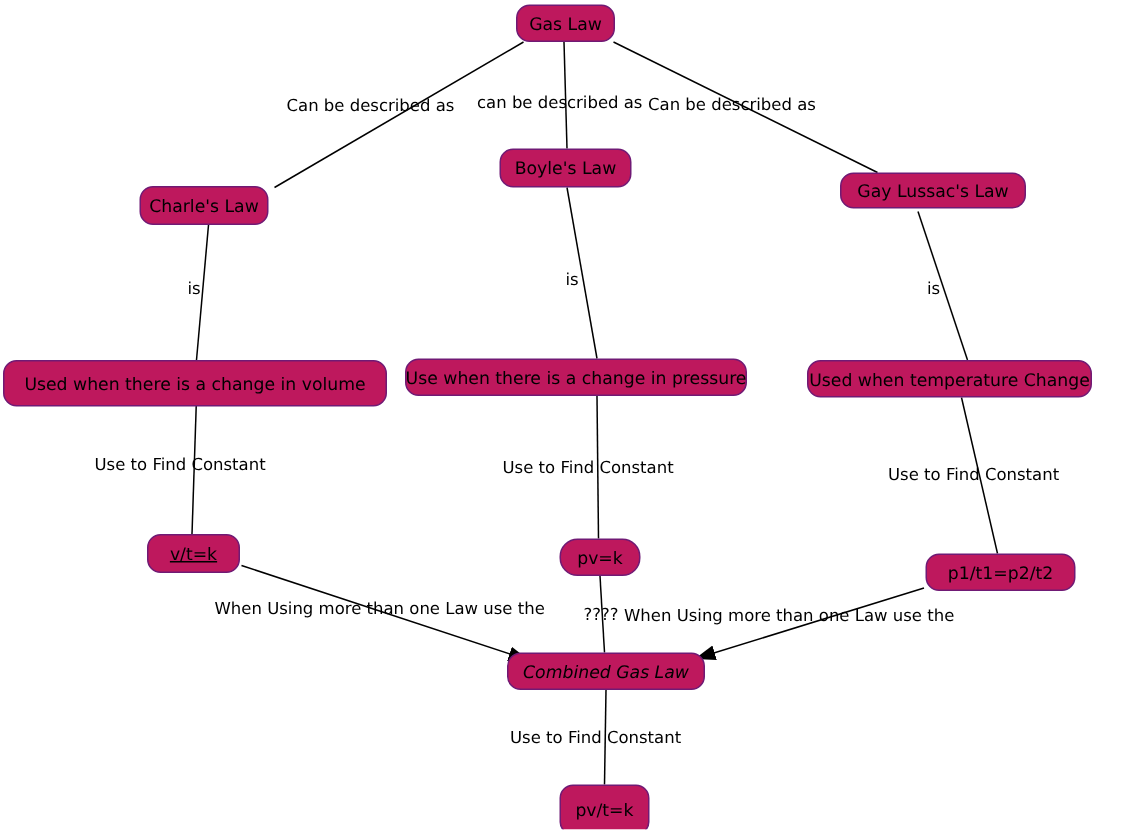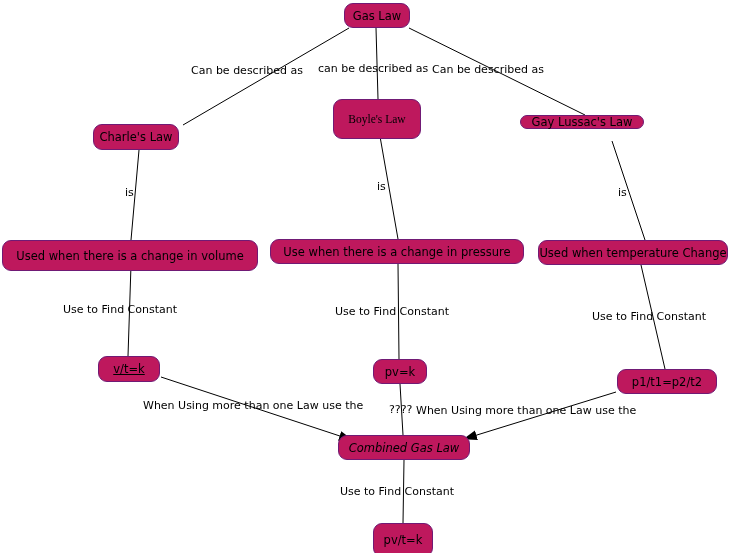--- a/index.html
+++ b/index.html
@@ -59,27 +59,27 @@
         <line x1="641" y1="265" x2="665" y2="369" stroke="#000000" stroke-width="1"></line>
         <line x1="161" y1="377" x2="352" y2="440" stroke="#000000" stroke-width="1" marker-end="url(#arrowhead)"></line>
         <line x1="400" y1="384" x2="403" y2="435" stroke="#000000" stroke-width="1"></line>
         <line x1="616" y1="392" x2="464" y2="439" stroke="#000000" stroke-width="1" marker-end="url(#arrowhead)"></line>
         <line x1="404" y1="460" x2="403" y2="523" stroke="#000000" stroke-width="1"></line>
       </g>
   </svg>
   <div id="node-layer">
       <div class="node" style="left: 344px; top: 3px; width: 66px; height: 25px;">Gas Law</div>
       <div class="node" style="left: 93px; top: 124px; width: 86px; height: 26px;">Charle's Law</div>
-      <div class="node" style="left: 333px; top: 99px; width: 88px; height: 40px; font-family: Liberation Serif, serif;">Boyle's Law</div>
-      <div class="node" style="left: 520px; top: 115px; width: 124px; height: 14px;">Gay Lussac's Law</div>
+      <div class="node" style="left: 333px; top: 99px; width: 88px; height: 26px;">Boyle's Law</div>
+      <div class="node" style="left: 560px; top: 115px; width: 124px; height: 24px;">Gay Lussac's Law</div>
       <div class="node" style="left: 2px; top: 240px; width: 256px; height: 31px;">Used when there is a change in volume</div>
-      <div class="node" style="left: 270px; top: 239px; width: 254px; height: 25px;">Use when there is a change in pressure</div>
+      <div class="node" style="left: 270px; top: 239px; width: 228px; height: 25px;">Use when there is a change in pressure</div>
       <div class="node" style="left: 538px; top: 240px; width: 190px; height: 25px;">Used when temperature Change</div>
       <div class="node" style="left: 98px; top: 356px; width: 62px; height: 26px; text-decoration: underline;">v/t=k</div>
-      <div class="node" style="left: 373px; top: 359px; width: 54px; height: 25px;">pv=k</div>
+      <div class="node" style="left: 373px; top: 359px; width: 54px; height: 25px; border-radius: 12px;">pv=k</div>
       <div class="node" style="left: 617px; top: 369px; width: 100px; height: 25px;">p1/t1=p2/t2</div>
       <div class="node" style="left: 338px; top: 435px; width: 132px; height: 25px; font-style: italic;">Combined Gas Law</div>
       <div class="node" style="left: 373px; top: 523px; width: 60px; height: 34px;">pv/t=k</div>
     </div>
   <div id="label-layer">
       <div class="edge-label" style="left: 191px; top: 64px;">Can be described as</div>
       <div class="edge-label" style="left: 318px; top: 62px;">can be described as</div>
       <div class="edge-label" style="left: 432px; top: 63px;">Can be described as</div>
       <div class="edge-label" style="left: 125px; top: 186px;">is</div>
       <div class="edge-label" style="left: 377px; top: 180px;">is</div>

